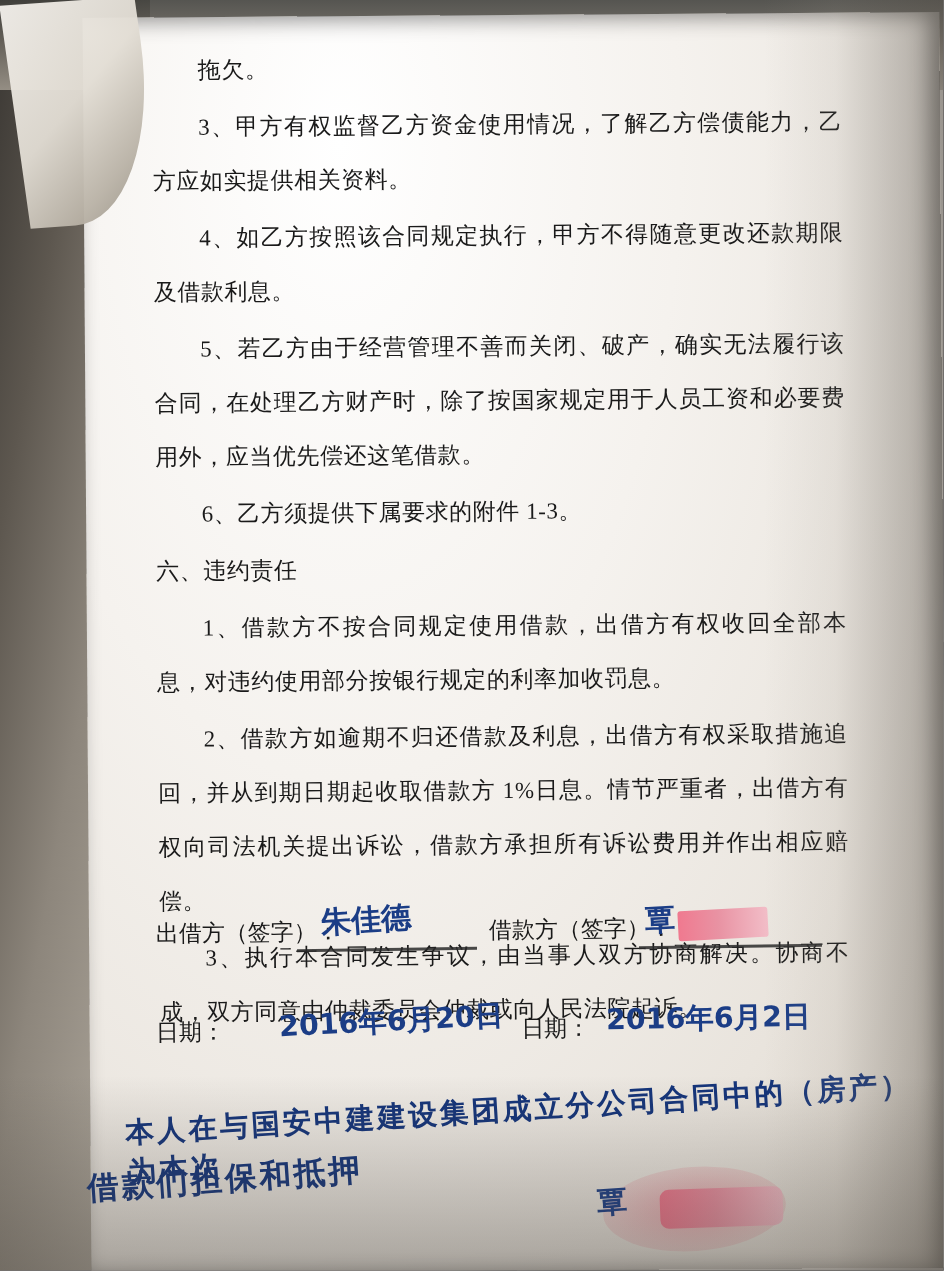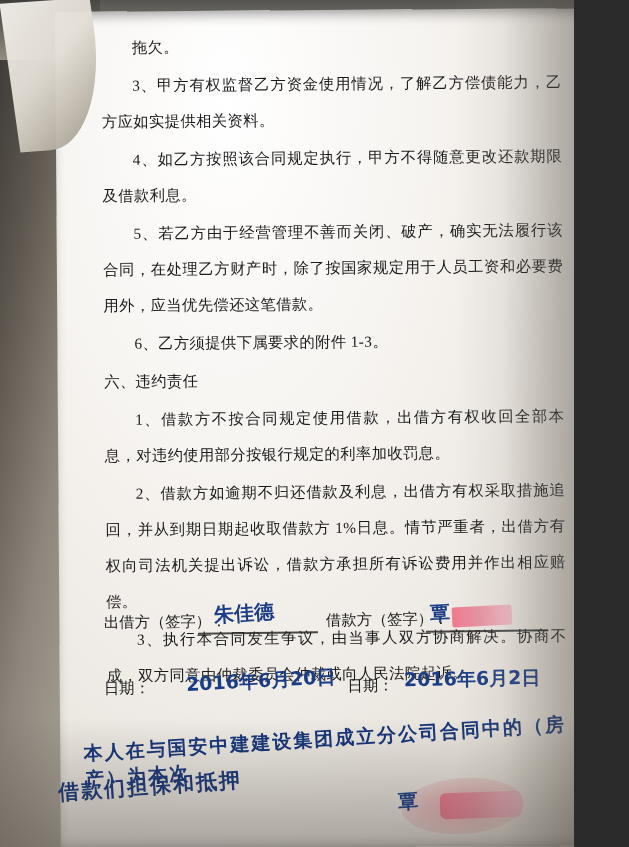--- a/index.html
+++ b/index.html
@@ -2,21 +2,21 @@
 <html><head>
 <meta charset="utf-8">
 <style>
   html, body {
     margin: 0;
     padding: 0;
     background: #2b2b2b;
   }
   #page {
     position: relative;
-    width: 574px;
+    width: 629px;
     height: 847px;
     overflow: hidden;
     background: #cfcbc6;
     font-family: "Liberation Serif", serif;
     text-decoration: underline;
   }
   
   .bg-dark-left {
     position: absolute;
     left: 0; top: 0;

